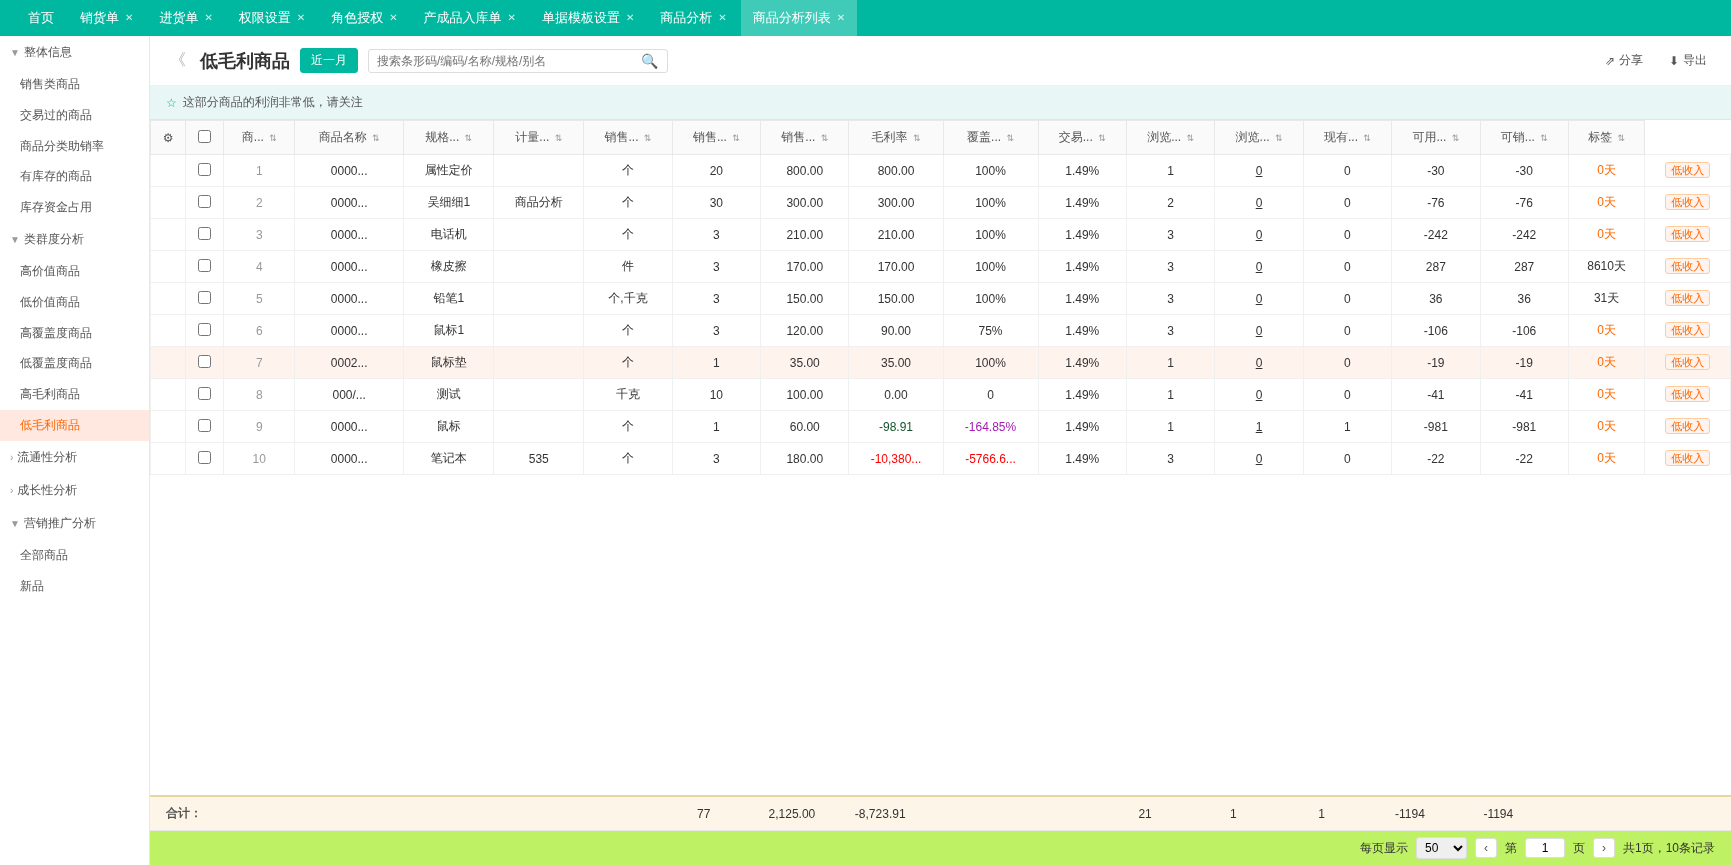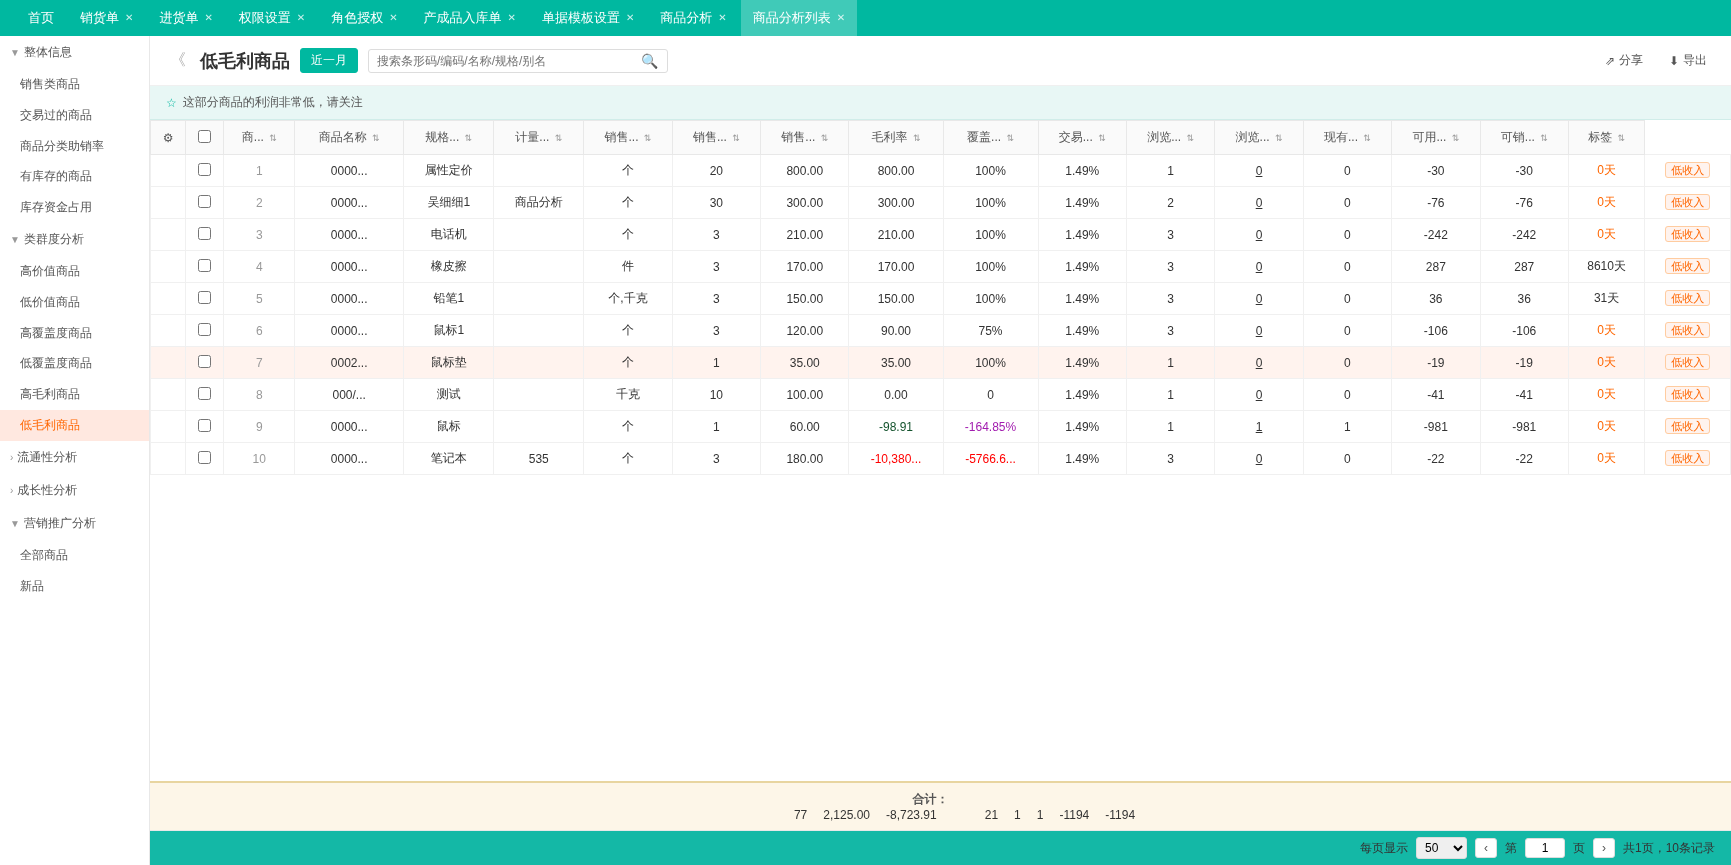--- a/index.html
+++ b/index.html
@@ -184,38 +184,37 @@
 
     
     .table-footer {
       background: #fdf6e8;
       border-top: 2px solid #e8d5a0;
       display: flex;
       align-items: center;
       padding: 8px 16px;
       font-size: 12px;
       flex-shrink: 0;
-      flex-direction: column;
     }
     .footer-label { color: #555; margin-right: 20px; font-weight: bold; }
     .footer-cells {
       display: flex;
       gap: 8px;
       flex: 1;
     }
     .footer-cell {
       flex: 1;
       text-align: center;
       color: #333;
       padding: 0 4px;
     }
 
     
     .pagination-bar {
-      background: #14b8a6;
+      background: #bef264;
       border-top: 1px solid #e8e8e8;
       display: flex;
       align-items: center;
       justify-content: flex-end;
       padding: 6px 16px;
       gap: 8px;
       font-size: 12px;
       flex-shrink: 0;
     }
     .pagination-bar select {

